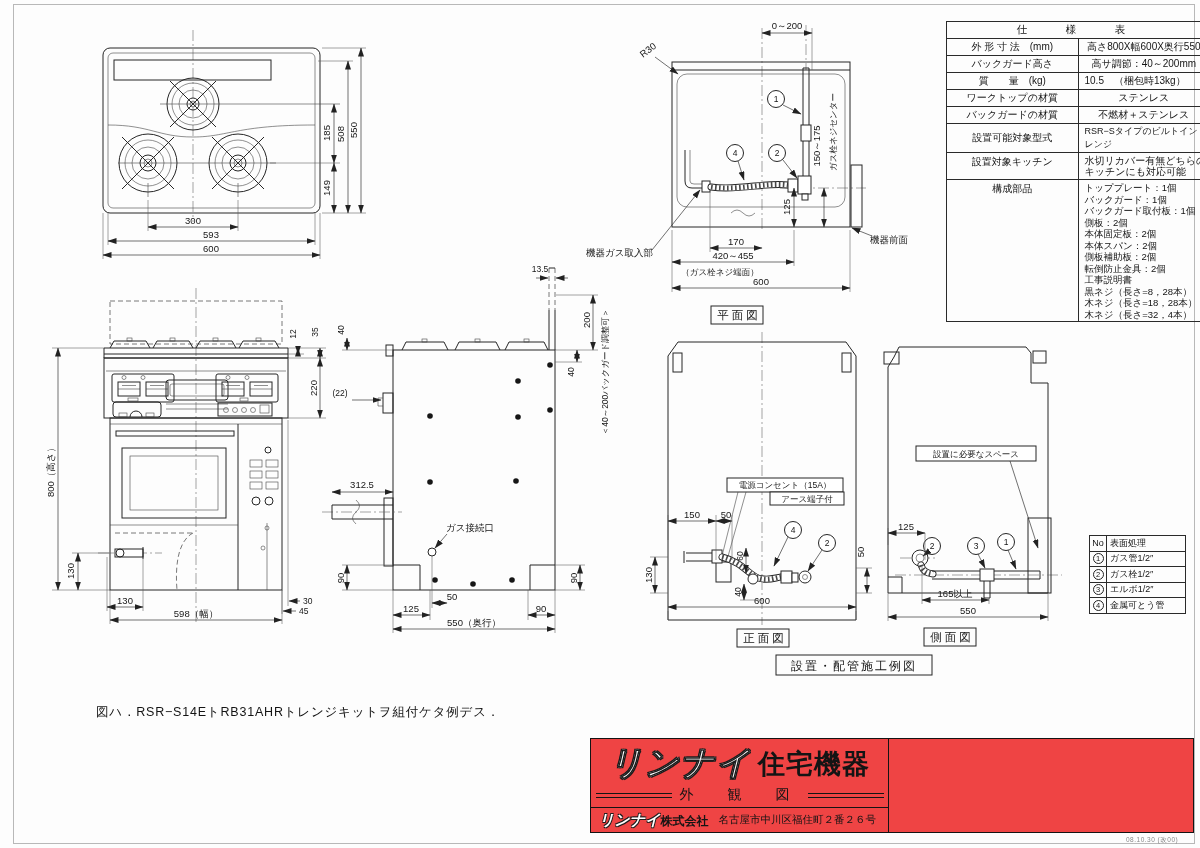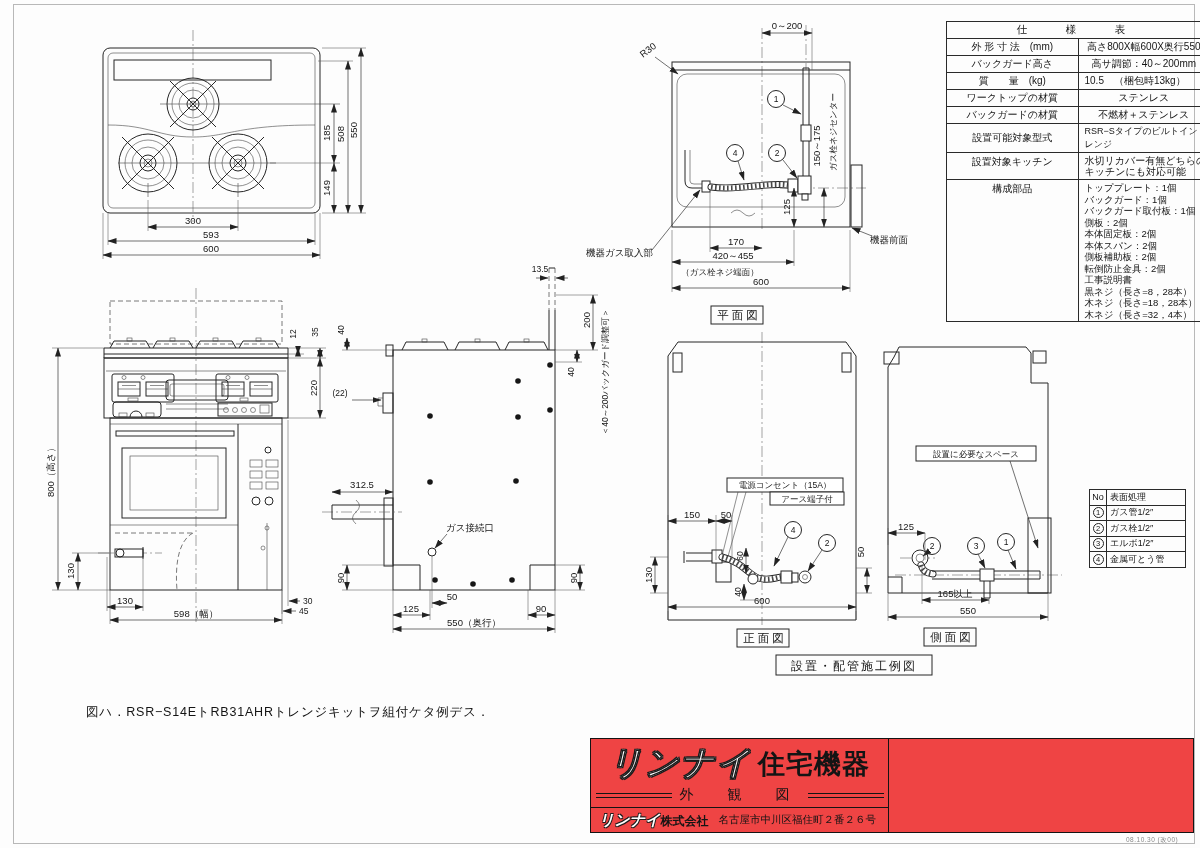--- a/index.html
+++ b/index.html
@@ -28,21 +28,21 @@
 
 .spec{position:absolute;left:946px;top:21px;width:264px;border-collapse:collapse;table-layout:fixed;font-size:10px}
 .spec td{border:1px solid #2a2a2a;padding:1px 3px;vertical-align:middle}
 .spec .ttl{text-align:center;letter-spacing:14px;height:17px;font-size:10.5px}
 .spec .lb{width:94px;text-align:center}
 .spec .vc{text-align:center}
 .spec .vleft{text-align:left;padding-left:6px}
 .spec .top{vertical-align:top;padding-top:2px}
 .lines div{line-height:11.5px;white-space:nowrap}
 
-.pipes{position:absolute;left:1089px;top:489px;width:97px;border-collapse:collapse;table-layout:fixed;font-size:9px}
+.pipes{position:absolute;left:1089px;top:535px;width:97px;border-collapse:collapse;table-layout:fixed;font-size:9px}
 .pipes td{border:1px solid #2a2a2a;height:15.5px;padding:0 3px;white-space:nowrap}
 .pipes .no{width:17px;text-align:center;padding:0}
 .cnum{display:inline-block;width:11px;height:11px;border:1px solid #222;border-radius:50%;font-size:7.5px;line-height:10px;text-align:center}
 
 .tblock{position:absolute;left:590px;top:738px;width:604px;height:95px;border:1.5px solid #141414;display:flex;background:#ef4444}
 .tb-left{width:298px;border-right:1.2px solid #141414;display:flex;flex-direction:column}
 .tb-logo-row{flex:1;display:flex;align-items:center;justify-content:center;gap:6px;padding-top:2px}
 .brand-big{font-size:33px;font-weight:800;font-style:italic;letter-spacing:2px;color:#fff;text-shadow:-1.2px -1.2px 0 #1c1c1c,1.2px -1.2px 0 #1c1c1c,-1.2px 1.2px 0 #1c1c1c,1.2px 1.2px 0 #1c1c1c;-webkit-text-stroke:.4px #1c1c1c}
 .brand-prod{font-size:27px;font-weight:700;letter-spacing:1px}
 .tb-gaikan{height:22px;display:flex;align-items:center;justify-content:center;gap:8px;margin-bottom:3px}
@@ -57,21 +57,21 @@
 .tb-row:last-child{border-bottom:none}
 .tb-r1,.tb-r2{height:31px}
 .tb-r3{height:33px;flex:1}
 .tb-cell{display:flex;align-items:center}
 .tb-lab{width:60px;border-right:1.2px solid #141414;justify-content:center;font-size:11px;letter-spacing:6px;padding-left:4px}
 .tb-val{flex:1;padding-left:10px;font-size:12px}
 .c-e1{width:60px;border-right:1.2px solid #141414}
 .c-e2{width:93px;border-right:1.2px solid #141414}
 .c-sc{width:55px;border-right:1.2px solid #141414;justify-content:center;font-size:11px;letter-spacing:6px;padding-left:4px}
 .c-sv{flex:1;justify-content:center;font-size:11px;letter-spacing:2px}
-.note-fig{position:absolute;left:86px;top:704px;font-size:12.5px;letter-spacing:.8px}
+.note-fig{position:absolute;left:96px;top:704px;font-size:12.5px;letter-spacing:.8px}
 .rev-note{position:absolute;left:1126px;top:836px;font-size:6.5px;color:#8a8a8a;letter-spacing:.5px}
 </style>
 </head>
 <body>
 
 <div id="sheet">
 <div class="frame"></div>
 
 <svg width="1200" height="848" viewBox="0 0 1200 848">
 <defs>

